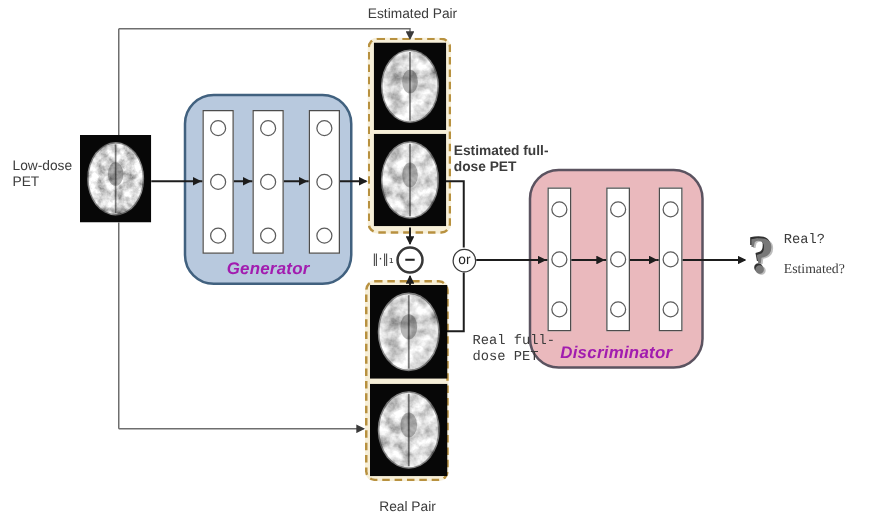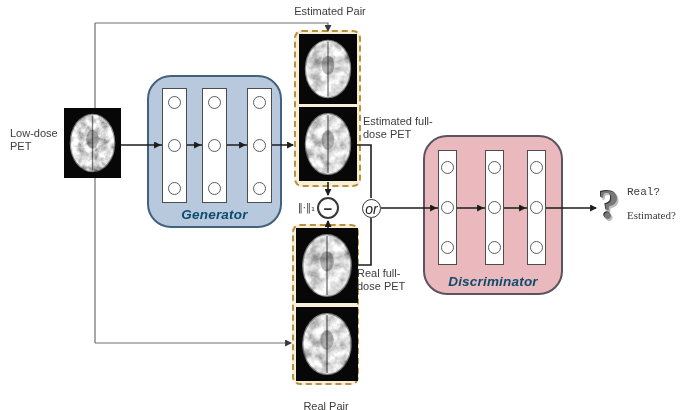--- a/index.html
+++ b/index.html
@@ -6,21 +6,21 @@
   .canvas { position:relative; width:696px; height:410px; background:#ffffff; overflow:hidden;
             font-family:"Liberation Sans", sans-serif; }
 
   
   .netbox { position:absolute; box-sizing:border-box; border-radius:24px; z-index:1; }
   .gen-box  { left:147px; top:75px;  width:135px; height:153px;
               background:var(--generator-fill,#b8c9de); border:2.5px solid var(--generator-border,#41617f); }
   .disc-box { left:423px; top:135px; width:140px; height:160px;
               background:var(--discriminator-fill,#eab9bd); border:2.5px solid var(--discriminator-border,#5b5360); }
   .netbox .box-label { position:absolute; left:0; right:0; bottom:4px; text-align:center;
-              font-size:13.5px; font-weight:bold; font-style:italic; color:#0c4a6e; letter-spacing:.2px; }
+              font-size:13.5px; font-weight:bold; font-style:italic; color:#a21caf; letter-spacing:.2px; }
 
   
   .pair-box { position:absolute; box-sizing:border-box; border-radius:8px; z-index:1;
               background:var(--pair-box-fill,#f7efd8); border:2px dashed var(--pair-box-border,#b8913f); }
   .est-box  { left:294px; top:30px;  width:67px; height:157px; }
   .real-box { left:292px; top:224px; width:67px; height:161px; }
 
   
   .wires { position:absolute; left:0; top:0; z-index:2; pointer-events:none; }
   .flow  { stroke:var(--flow-line,#1d1d1d); stroke-width:1.6; fill:none; }
@@ -37,29 +37,29 @@
 
   
   .brain { position:absolute; z-index:3; display:block; }
 
   
   .op { position:absolute; box-sizing:border-box; background:#fff; border-radius:50%; z-index:4;
         display:flex; align-items:center; justify-content:center; color:#222; }
   .minus-op { left:317px; top:197px; width:22px; height:22px; border:2px solid #383838;
               font-size:15px; font-weight:bold; line-height:1; }
   .or-op    { left:362px; top:199px; width:19px; height:19px; border:1.5px solid #383838;
-              font-size:14px; font-style:italic; line-height:1; }
+              font-size:11px; line-height:1; }
 
   
   .lbl { position:absolute; z-index:4; font-size:11px; line-height:13px;
          color:var(--text,#3c3c3c); white-space:pre-line; }
   .lbl-lowdose  { left:10px;  top:127px; width:58px; }
   .lbl-estpair  { left:283px; top:5px;   width:94px; text-align:center; }
-  .lbl-estfd    { left:363px; top:115px; width:86px; }
-  .lbl-realfd   { left:357px; top:267px; width:70px; }
+  .lbl-estfd    { left:363px; top:115px; width:86px;font-weight:bold; }
+  .lbl-realfd   { left:378px; top:267px; width:70px;font-family:Liberation Mono, monospace; }
   .lbl-realpair { left:285px; top:400px; width:82px; text-align:center; }
   .lbl-real     { left:627px; top:186px;font-family:Liberation Mono, monospace; }
   .lbl-est      { left:627px; top:209px;font-family:Liberation Serif, serif; }
   .lbl-norm     { left:282px; top:201px; width:33px; text-align:right;
                   font-family:"DejaVu Sans", sans-serif; font-size:10px; }
   .qmark { position:absolute; left:594px; top:183px; width:30px; z-index:4; text-align:center;
            font-family:"Liberation Serif", serif; font-weight:bold; font-size:42px; line-height:44px;
            color:#787878; text-shadow:-1px -1px 0 #303030, 1.5px 1.5px 0 #bdbdbd; }
 </style>
 </head>

